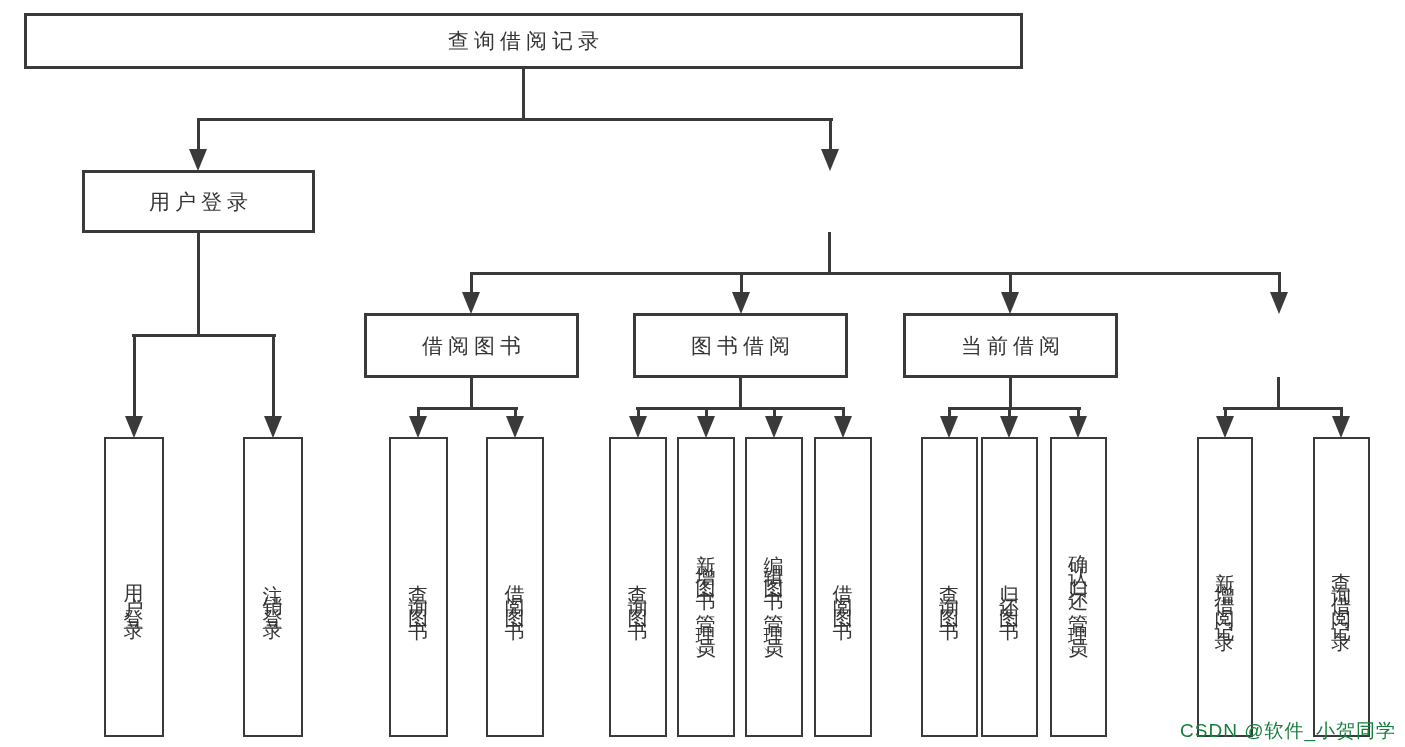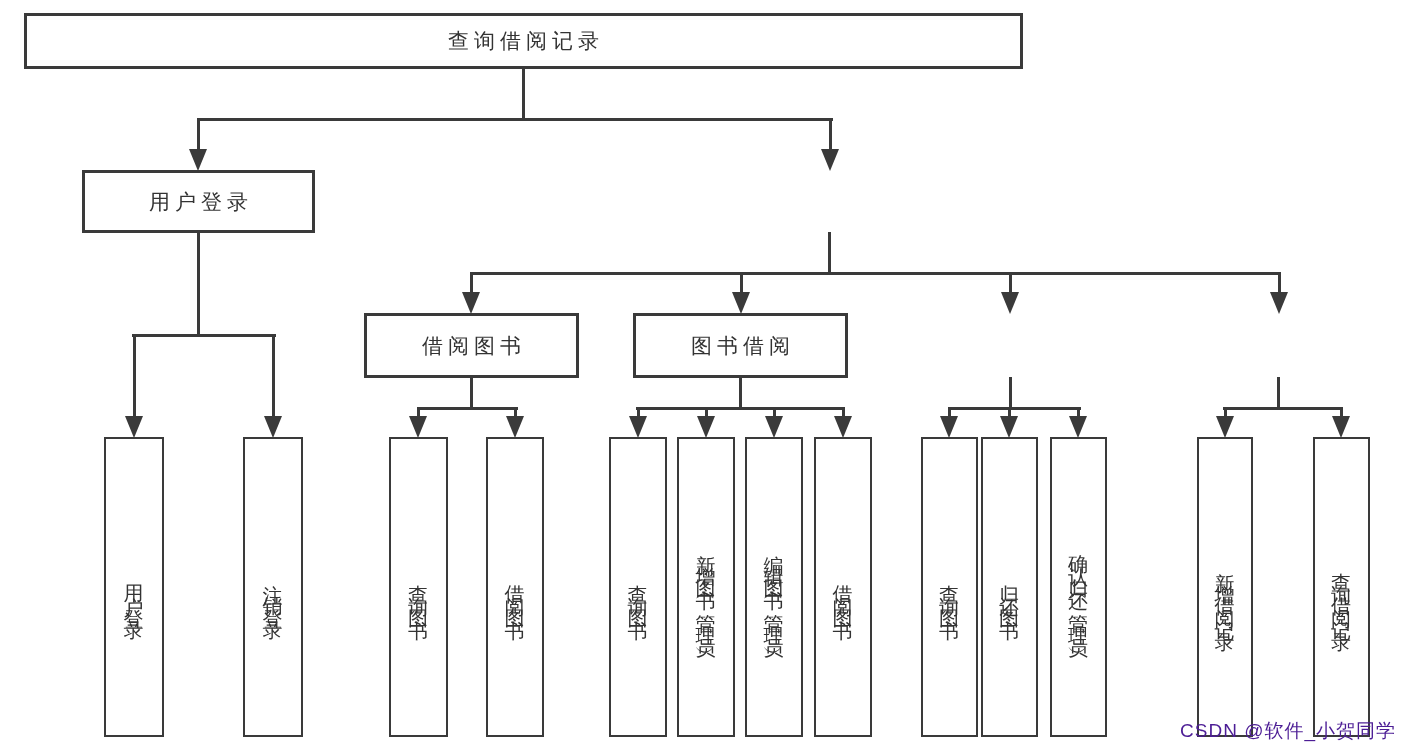--- a/index.html
+++ b/index.html
@@ -58,21 +58,21 @@
     height: 0;
     border-left: 9px solid transparent;
     border-right: 9px solid transparent;
     border-top: 22px solid #3a3a3a;
   }
   #watermark {
     position: absolute;
     right: 9px;
     bottom: 3px;
     font-size: 19px;
-    color: #4c1d95;
+    color: #15803d;
     letter-spacing: 1px;
     white-space: nowrap;
   }
 </style>
 </head>
 <body>
 
 <div id="canvas">
 
   <div class="box hbox" style="left:24px; top:13px; width:999px; height:56px;">
@@ -81,20 +81,23 @@
 
   <div class="box hbox" style="left:82px; top:170px; width:233px; height:63px;">
     <span>用户登录</span>
   </div>
 
   <div class="box hbox" style="left:364px; top:313px; width:215px; height:65px;">
     <span>借阅图书</span>
   </div>
   <div class="box hbox" style="left:633px; top:313px; width:215px; height:65px;text-align:right;">
     <span>图书借阅</span>
+  </div>
+  <div class="box hbox" style="left:903px; top:313px; width:215px; height:65px;">
+    <span>当前借阅</span>
   </div>
 
   <div class="box vbox" style="left:104px; top:437px; width:60px; height:300px;">
     <span>用户登录</span>
   </div>
   <div class="box vbox" style="left:243px; top:437px; width:60px; height:300px;">
     <span>注销登录</span>
   </div>
 
   <div class="box vbox" style="left:389px; top:437px; width:59px; height:300px;">

